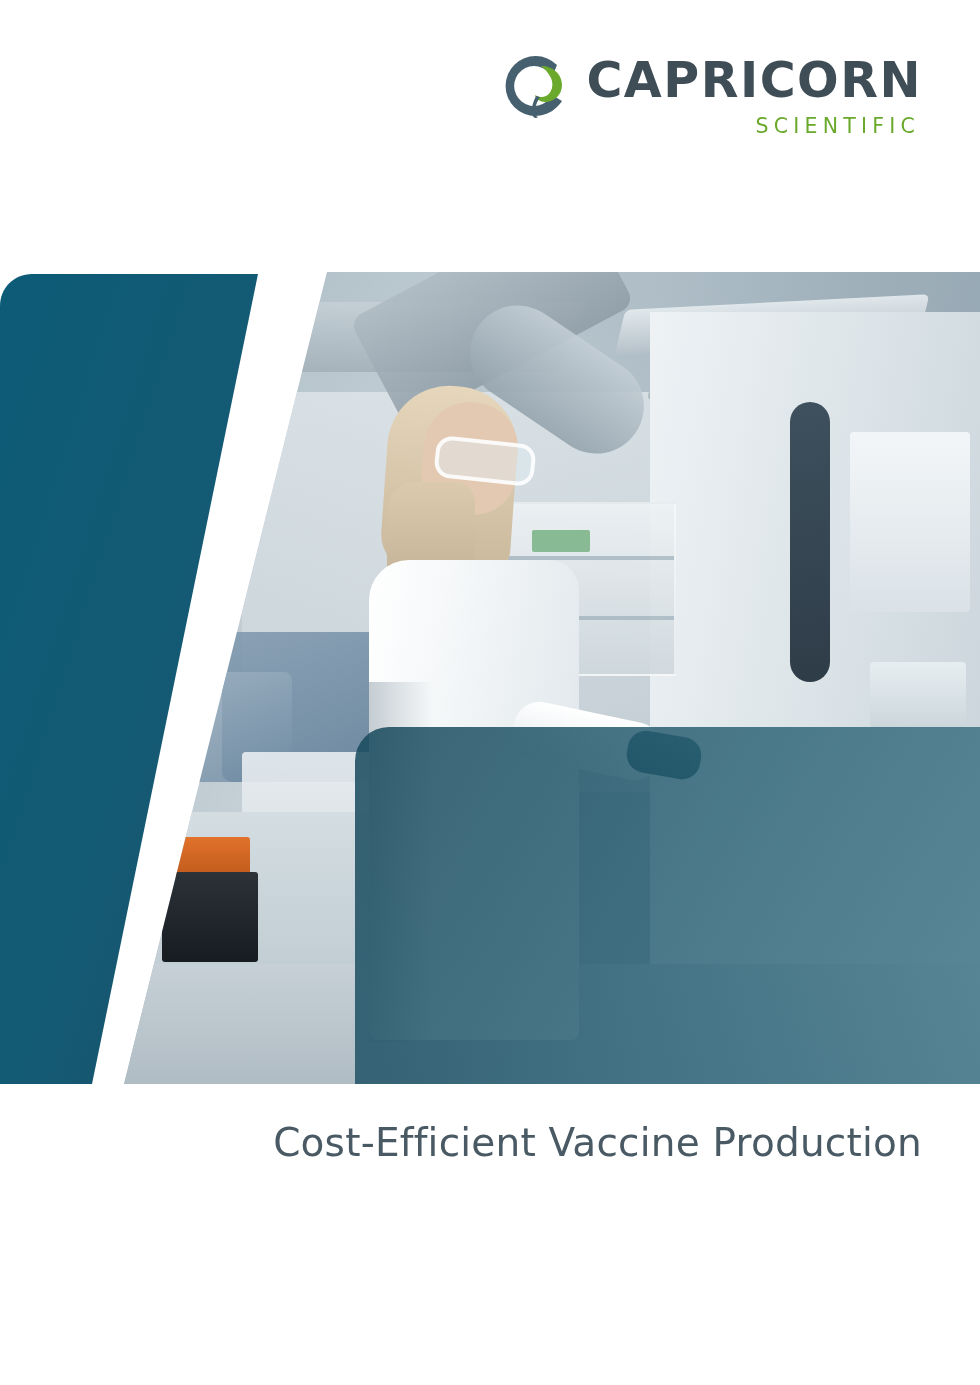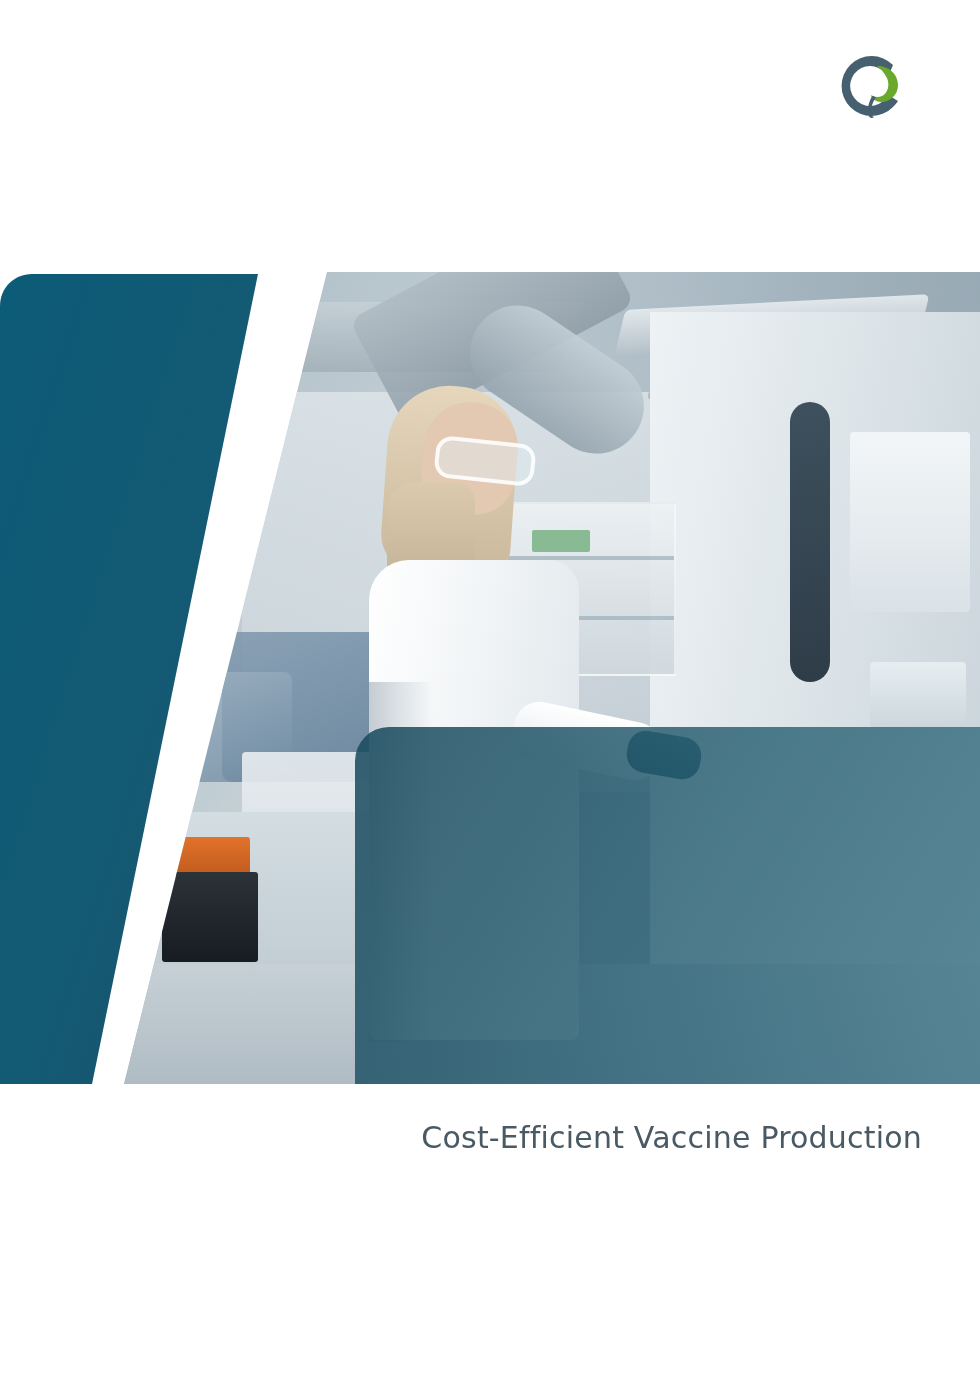--- a/index.html
+++ b/index.html
@@ -282,35 +282,39 @@
     letter-spacing: .2px;
     line-height: 1.12;
   }
 
   
   .tagline {
     position: absolute;
     top: 1120px;
     right: 58px;
     font-family: "DejaVu Sans", sans-serif;
-    font-size: 30px;
+    font-size: 39px;
     color: #4a5a64;
     letter-spacing: .2px;
   }
 </style>
 </head>
 <body>
 
 <div class="logo-block">
   <span class="logo-mark">
     <svg viewBox="0 0 72 68" width="72" height="68" xmlns="http://www.w3.org/2000/svg">
       <path d="M57 13 A30 30 0 1 0 57 55 A30 30 0 0 0 62 49 L52 43 A20 20 0 1 1 52 25 Z" fill="#46606f"></path>
       <path d="M41 14 C53 14 62 22 62 33 C62 43 54 50 45 50 C40 50 36 47 35 43 C38 45 42 46 46 44 C52 41 54 33 51 26 C48 20 44 16 41 14 Z" fill="#6aa92b"></path>
       <path d="M36 44 C33 50 31 56 32 62 C33 66 36 67 38 65 C35 64 34 61 35 57 C36 52 38 48 40 45 Z" fill="#46606f"></path>
     </svg>
+  </span>
+  <span class="logo-text">
+    <span class="logo-name">CAPRICORN</span>
+    <span class="logo-sub">SCIENTIFIC</span>
   </span>
 </div>
 
 <div class="hero">
 
   <div class="teal-shape">
     <svg width="330" height="812" viewBox="0 0 330 812" xmlns="http://www.w3.org/2000/svg">
       <defs>
         <linearGradient id="tealgrad" x1="0" y1="0" x2="1" y2="1">
           <stop offset="0%" stop-color="#0c5b77"></stop>

